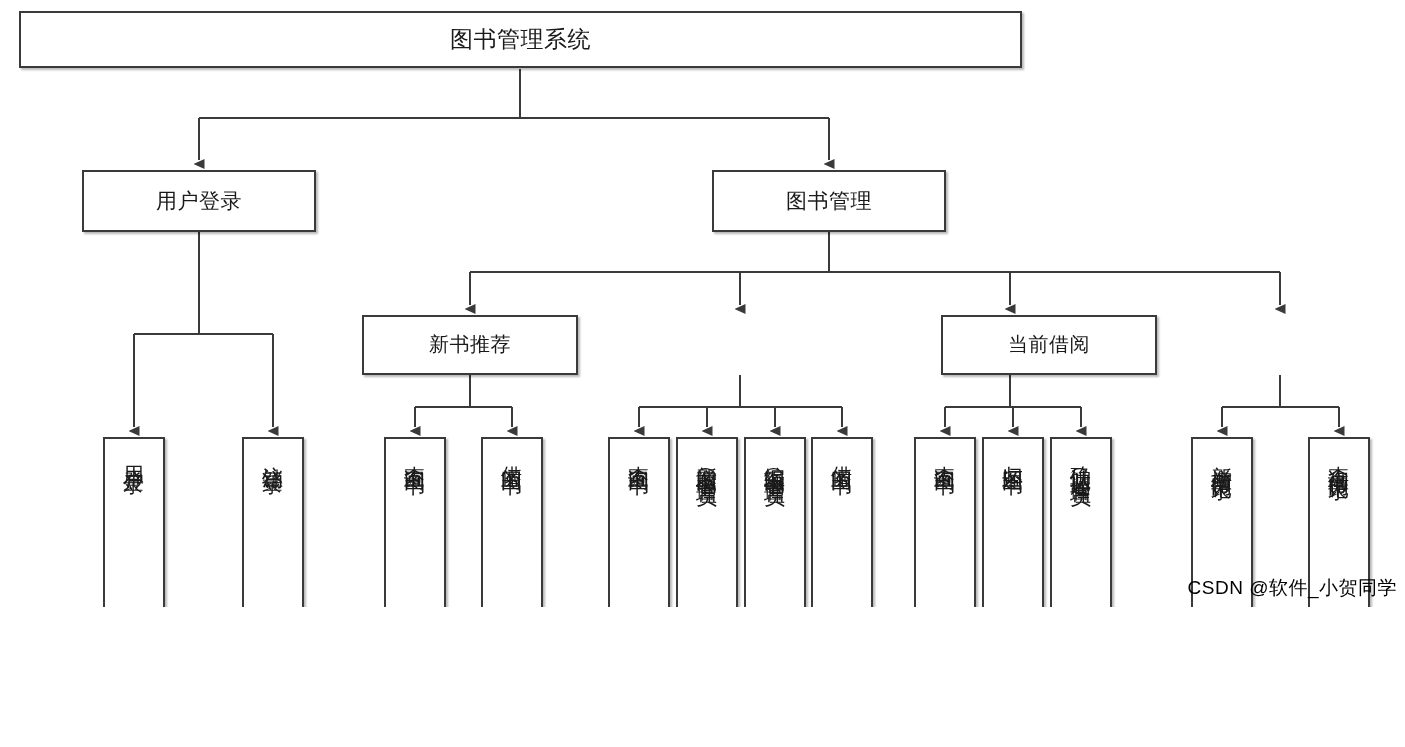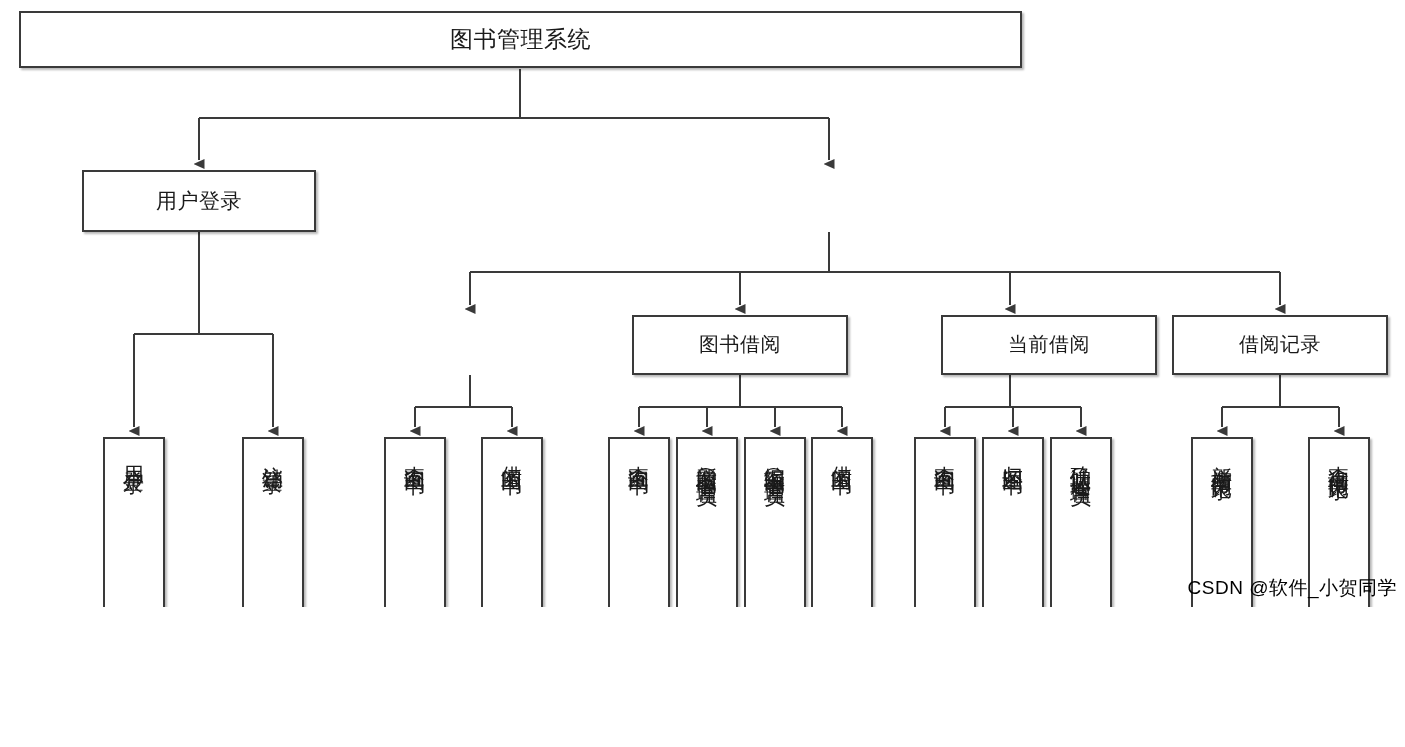--- a/index.html
+++ b/index.html
@@ -132,33 +132,33 @@
   </svg>
 
   <div class="node node-root" style="left:19px; top:11px; width:1003px; height:57px;">
     <span class="label">图书管理系统</span>
   </div>
 
   <div class="node node-l2" style="left:82px; top:170px; width:234px; height:62px;">
     <span class="label">用户登录</span>
   </div>
 
-
-
-  <div class="node node-l3" style="left:632px; top:315px; width:216px; height:60px;">
-    <span class="label">图书借阅</span>
-  </div>
+  <div class="node node-l2" style="left:712px; top:170px; width:234px; height:62px;">
+    <span class="label">图书管理</span>
+  </div>
+
+  <div class="node node-l3" style="left:362px; top:315px; width:216px; height:60px;">
+    <span class="label">新书推荐</span>
+  </div>
+
 
   <div class="node node-l3" style="left:902px; top:315px; width:216px; height:60px;margin-left:39px;">
     <span class="label">当前借阅</span>
   </div>
 
-  <div class="node node-l3" style="left:1172px; top:315px; width:216px; height:60px;">
-    <span class="label">借阅记录</span>
-  </div>
 
   <div class="node node-leaf" style="left:103px; top:437px; width:62px; height:298px;">
     <span class="label">用户登录</span>
   </div>
 
   <div class="node node-leaf" style="left:242px; top:437px; width:62px; height:298px;">
     <span class="label">注销登录</span>
   </div>
 
   <div class="node node-leaf" style="left:384px; top:437px; width:62px; height:298px;">

